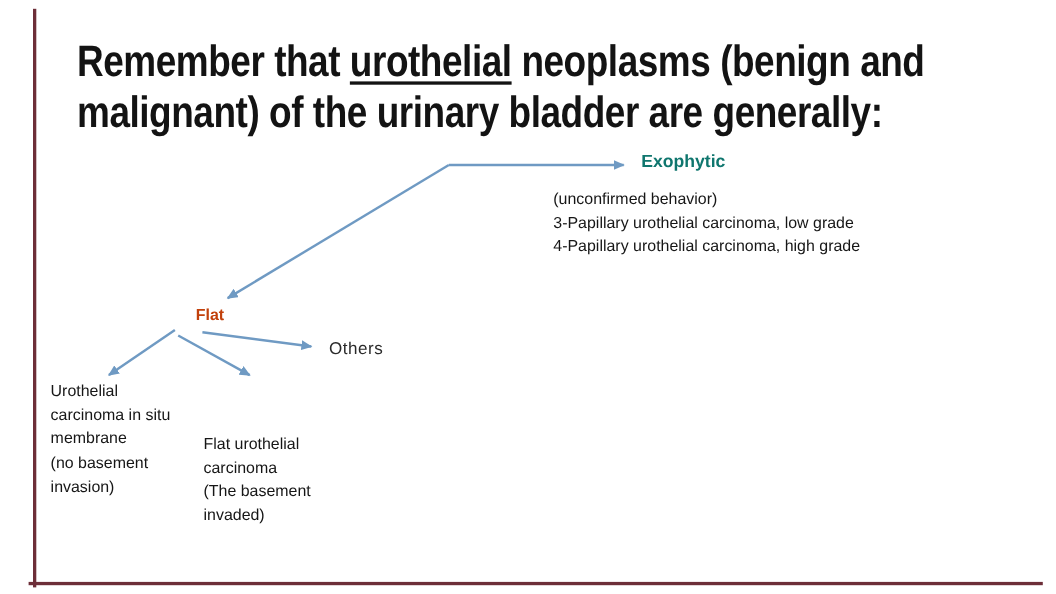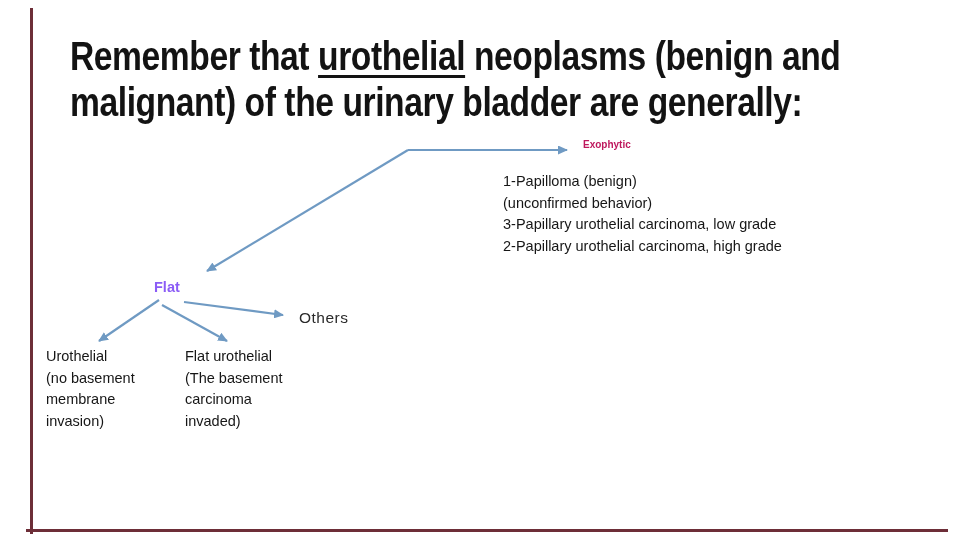--- a/index.html
+++ b/index.html
@@ -41,42 +41,42 @@
   
   .connectors{
     position:absolute;left:0;top:0;width:960px;height:540px;
     pointer-events:none;
   }
   .connectors line{stroke:var(--arrow);stroke-width:2.2;}
   .connectors .ah{fill:var(--arrow);}
   
   .lbl-exophytic{
     position:absolute;left:583px;top:139px;
-    font-size:10px;font-weight:700;color:#be185d;
+    font-size:16px;font-weight:700;color:#0f766e;
   }
   .exo-list{
     position:absolute;left:503px;top:171px;
     font-size:14.5px;line-height:21.6px;color:var(--text);
     white-space:nowrap;
   }
   .lbl-flat{
-    position:absolute;left:154px;top:279px;
-    font-size:14.5px;font-weight:700;color:#8b5cf6;
+    position:absolute;left:178px;top:279px;
+    font-size:14.5px;font-weight:700;color:#c2410c;
   }
   .lbl-others{
     position:absolute;left:299px;top:309px;
     font-size:15.5px;letter-spacing:0.5px;color:#2a2a2a;
   }
   .txt-block{
     position:absolute;top:346px;
     font-size:14.5px;line-height:21.7px;color:var(--text);
     white-space:nowrap;
   }
   .txt-cis{left:46px;}
-  .txt-invasive{left:185px;}
+  .txt-invasive{left:185px;margin-top:48px;}
 </style>
 </head>
 <body>
 
 <div class="slide">
 
   <svg class="connectors" viewBox="0 0 960 540" xmlns="http://www.w3.org/2000/svg">
     <defs>
       <marker id="ah" markerUnits="userSpaceOnUse" markerWidth="11" markerHeight="9" refX="9" refY="4.5" orient="auto">
         <path class="ah" d="M0,0 L10,4.5 L0,9 Z"></path>
@@ -93,37 +93,37 @@
   <div class="border-bottom"></div>
 
   <h1 class="title">
     <span class="tline"><span>Remember that </span><span class="u">urothelial</span><span> neoplasms (benign and</span></span>
     <span class="tline">malignant) of the urinary bladder are generally:</span>
   </h1>
 
   <div class="lbl-exophytic">Exophytic</div>
 
   <div class="exo-list">
-    <div>1-Papilloma (benign)</div>
     <div>(unconfirmed behavior)</div>
     <div>3-Papillary urothelial carcinoma, low grade</div>
-    <div>2-Papillary urothelial carcinoma, high grade</div>
+    <div>4-Papillary urothelial carcinoma, high grade</div>
   </div>
 
   <div class="lbl-flat">Flat</div>
 
   <div class="lbl-others">Others</div>
 
   <div class="txt-block txt-cis">
     <div>Urothelial</div>
+    <div>carcinoma in situ</div>
+    <div>membrane</div>
     <div>(no basement</div>
-    <div>membrane</div>
     <div>invasion)</div>
   </div>
 
   <div class="txt-block txt-invasive">
     <div>Flat urothelial</div>
+    <div>carcinoma</div>
     <div>(The basement</div>
-    <div>carcinoma</div>
     <div>invaded)</div>
   </div>
 
 </div>
 
 </body></html>

